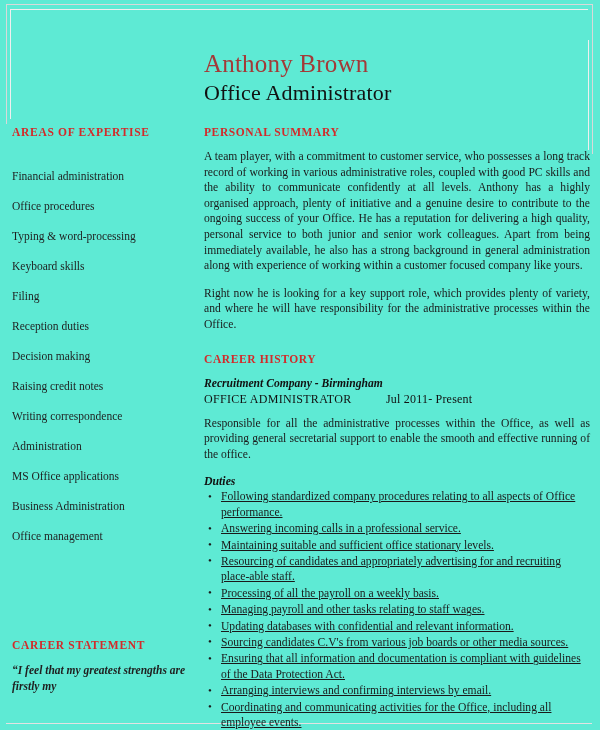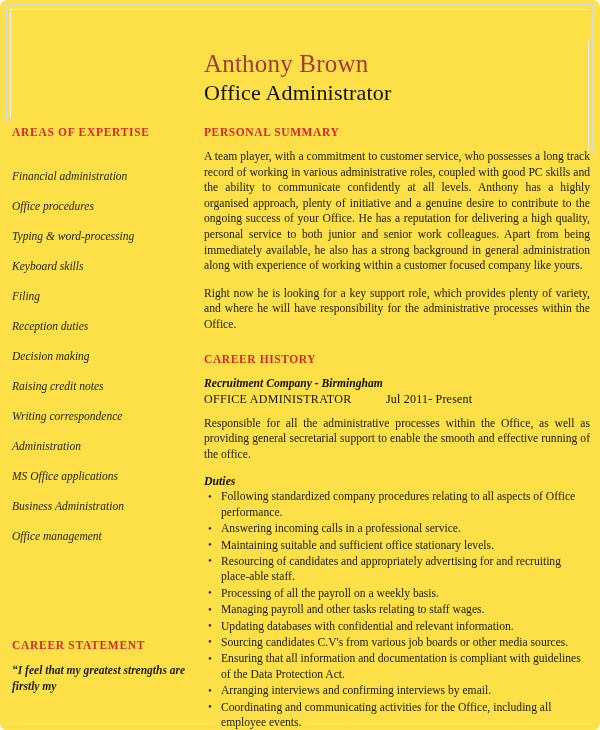--- a/index.html
+++ b/index.html
@@ -12,24 +12,23 @@
     height: 730px;
     overflow: hidden;
     font-family: "Liberation Serif", "DejaVu Serif", serif;
     color: #1a1a1a;
   }
 
   .page {
     position: relative;
     width: 600px;
     height: 730px;
-    background: #fde047;
+    background: #5eead4;
     box-sizing: border-box;
     overflow: hidden;
-    border-radius: 7px;
   }
 
   
   .frame-top {
     position: absolute;
     top: 4px; left: 6px; right: 8px;
     height: 1px;
     background: #d9d9d9;
   }
   .frame-top2 {
@@ -111,21 +110,20 @@
     letter-spacing: 0.7px;
     color: #d32a2a;
     margin-bottom: 31px;
   }
   .side-list {
     list-style: none;
     margin: 0;
     padding: 0;
   }
   .side-list li {
-    font-style: italic;
     font-size: 11.5px;
     line-height: 14px;
     color: #1f1f1f;
     margin-bottom: 16px;
     white-space: nowrap;
   }
 
   .career-statement {
     position: absolute;
     left: 12px;
@@ -203,20 +201,21 @@
     margin: 0;
     padding: 0;
   }
   ul.duties li {
     position: relative;
     padding-left: 17px;
     font-size: 11.6px;
     line-height: 15.4px;
     color: #1a1a1a;
     margin-bottom: 1px;
+    text-decoration: underline;
   }
   ul.duties li::before {
     content: "\2022";
     position: absolute;
     left: 4px;
     top: -0.5px;
     font-size: 11px;
   }
 </style>
 </head>

